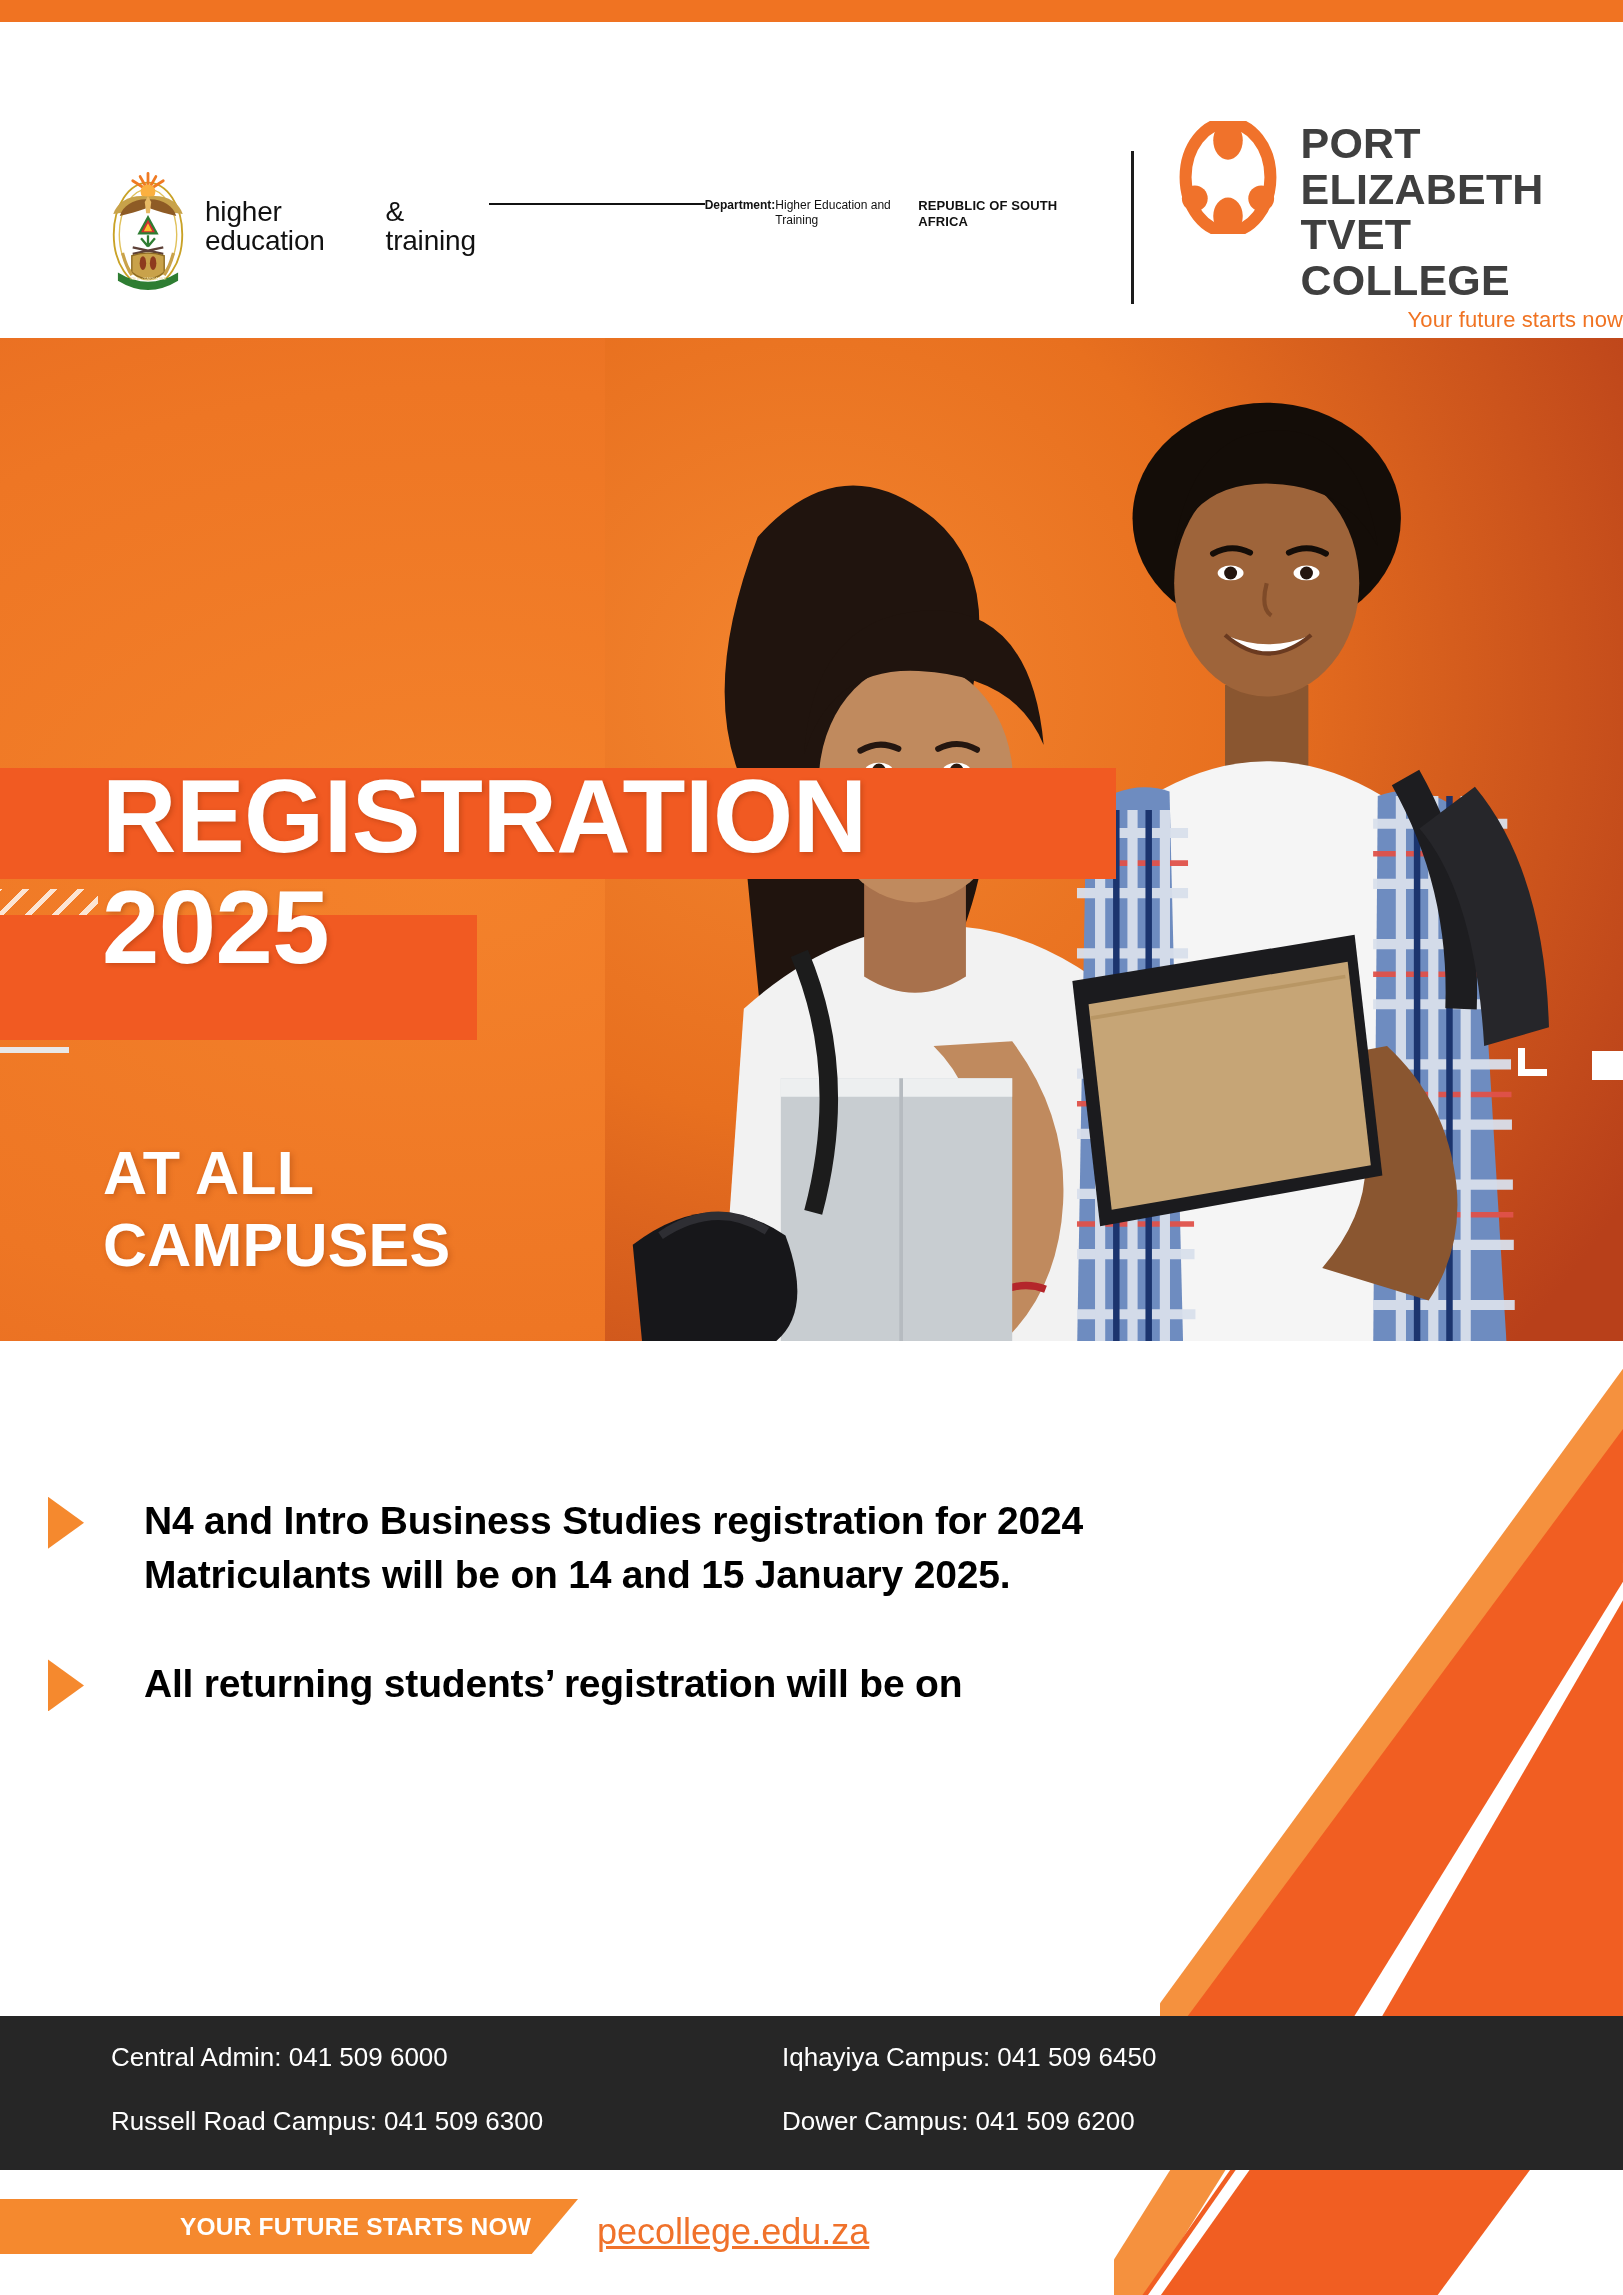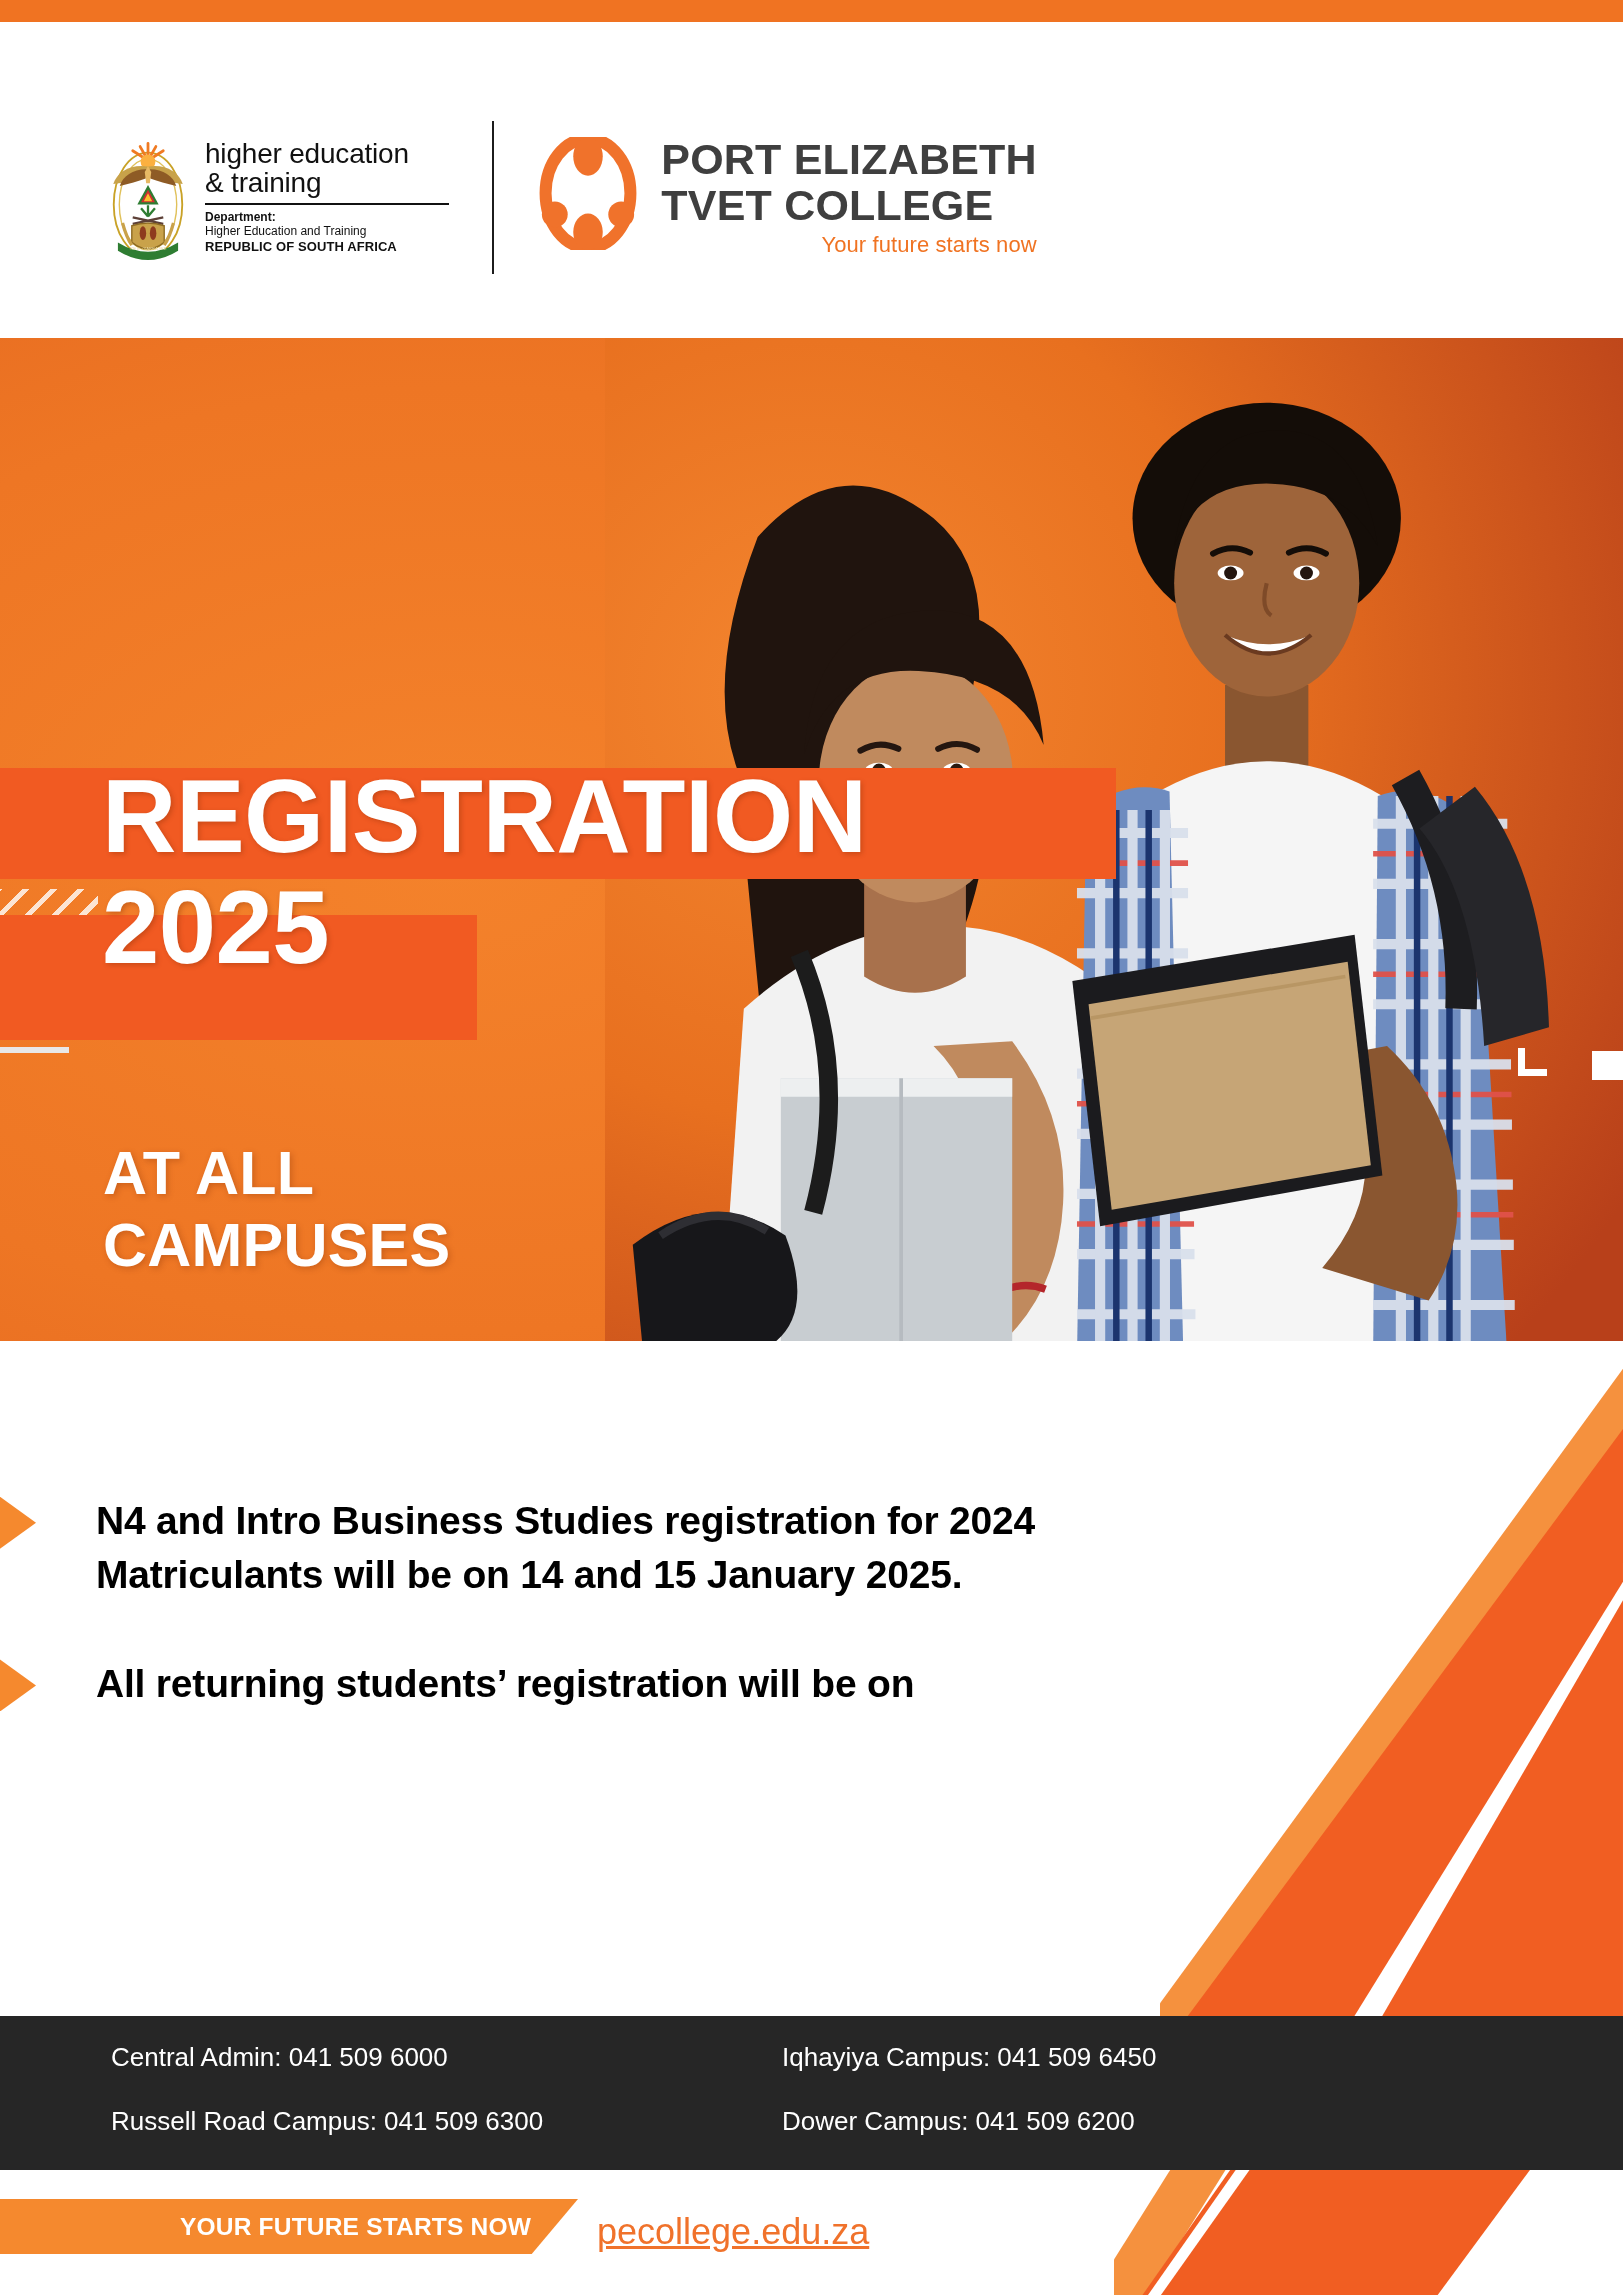--- a/index.html
+++ b/index.html
@@ -26,21 +26,21 @@
   .logo-row{
     position:absolute; left:104px; top:99px;
     display:flex; align-items:center; gap:0;
   }
 
   
   .coat-arms{ width:88px; height:125px; flex:0 0 auto; }
 
   .dhet-text{
     margin-left:13px;
-    display:flex; flex-direction:column; justify-content:center;
+    display:flex; flex-direction:row; justify-content:center;
   }
   .dhet-top{
     font-size:28px; line-height:1.03; color:#111111;
     font-weight:400; letter-spacing:-0.2px;
     font-family:"Liberation Sans", sans-serif;
   }
   .dhet-hr{
     width:244px; height:2.3px; background:#111; margin:4.6px 0 4.6px 0;
   }
   .dhet-dept{ font-size:12px; color:#111; font-weight:700; line-height:1.22; }
@@ -119,21 +119,21 @@
   }
 
   
   .body-sec{
     position:absolute; left:0; top:1341px; width:1623px; height:675px;
     background:#ffffff; overflow:hidden;
   }
   .diag-stripes{ position:absolute; right:0; top:0; width:463px; height:675px; overflow:hidden; }
 
   .bullets{ position:absolute; left:0; top:153px; width:1388px; }
-  .bullet-row{ display:flex; align-items:flex-start; margin-bottom:55px; }
+  .bullet-row{ display:flex; align-items:flex-start; margin-bottom:55px;margin-left:48px; }
   .arrow-mark{
     width:36px; height:52px; flex:0 0 auto; margin-top:2.8px;
     background:#F5892E;
     clip-path:polygon(0 0, 100% 50%, 0 100%);
     margin-left:0px;
   }
   .bullet-text{
     margin-left:60px;
     font-size:39px; font-weight:700; color:#000000;
     line-height:1.38; letter-spacing:-0.2px;

